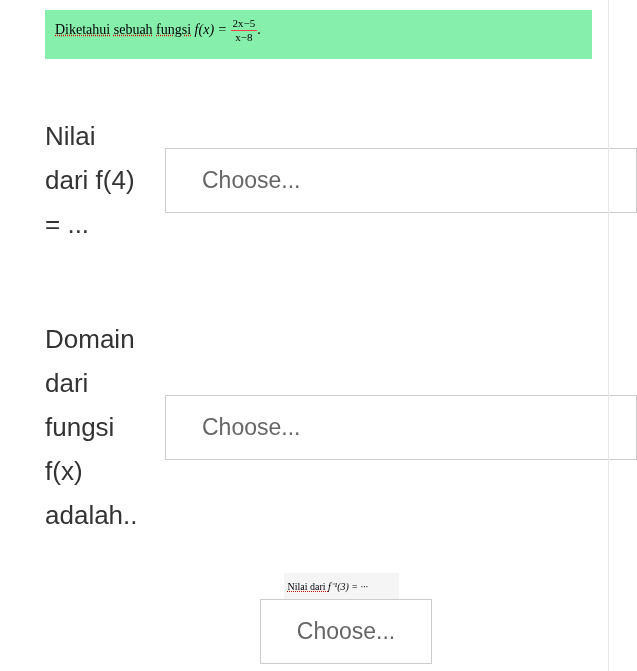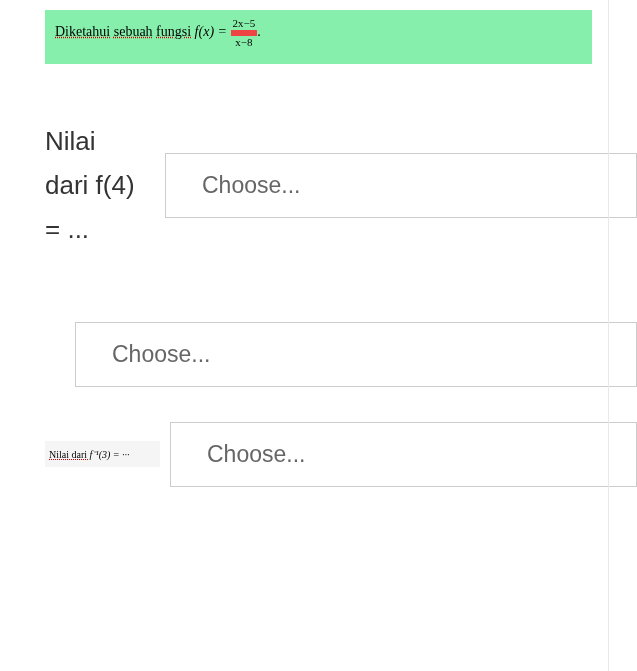--- a/index.html
+++ b/index.html
@@ -35,21 +35,21 @@
       font-family: 'Times New Roman', serif;
     }
     .fraction {
       display: inline-block;
       vertical-align: middle;
       text-align: center;
       font-size: 11px;
       line-height: 1;
     }
     .fraction .num {
-      border-bottom: 6px solid #ef4444;
+      border-bottom: 1px solid #ef4444;
       display: block;
       padding: 0 2px 1px 2px;
     }
     .fraction .den {
       display: block;
       padding: 1px 2px 0 2px;
     }
     .problem-line2 {
       font-style: italic;
     }
@@ -94,20 +94,21 @@
       cursor: pointer;
     }
     .dropdown-last {
       margin-left: 10px;
     }
     .row2 {
       margin-bottom: 35px;
     }
     .row3 {
       margin-bottom: 0;
+      flex-direction: column;
     }
     .thin-border-right {
       position: fixed;
       right: 28px;
       top: 0;
       height: 100%;
       border-left: 1px solid #e8e8e8;
     }
   </style>
 </head>
@@ -131,20 +132,21 @@
 </div>
 
 <div class="questions">
 
   <div class="question-row">
     <div class="question-label">Nilai dari f(4) = ...</div>
     <div class="dropdown">Choose...</div>
   </div>
 
   <div class="question-row row2">
+    <div class="question-label">Domain dari fungsi f(x) adalah..</div>
     <div class="dropdown">Choose...</div>
   </div>
 
   <div class="question-row row3">
     <div class="question-label-small">
       <span class="small-underline">Nilai dari </span><span style="font-style:italic">f⁻¹(3) = ···</span>
     </div>
     <div class="dropdown dropdown-last">Choose...</div>
   </div>
 

